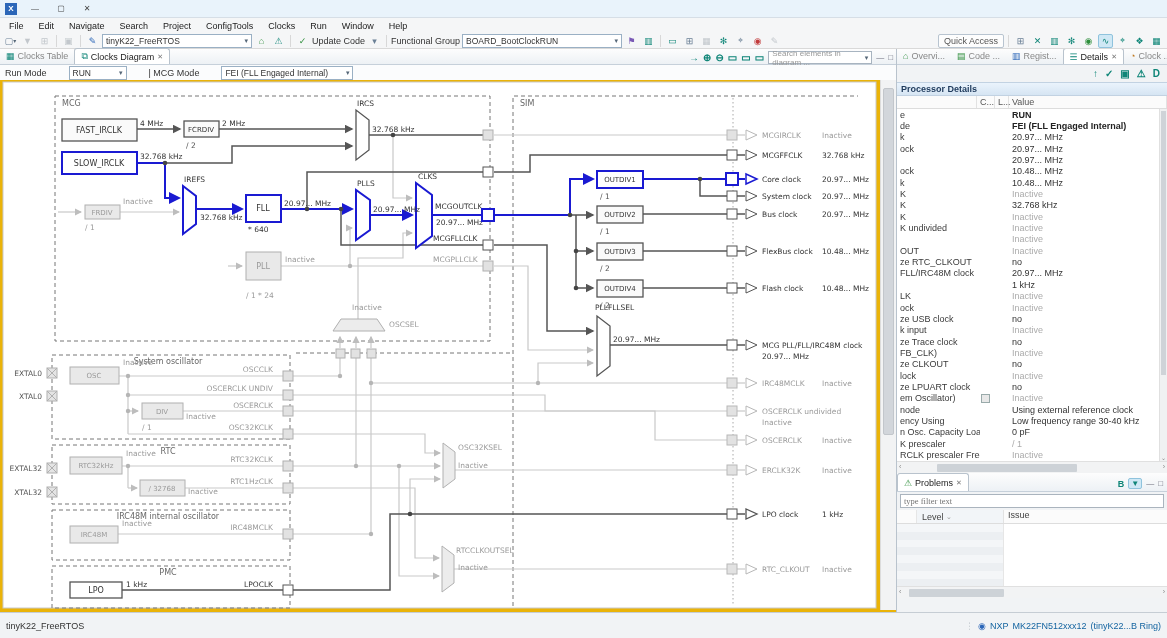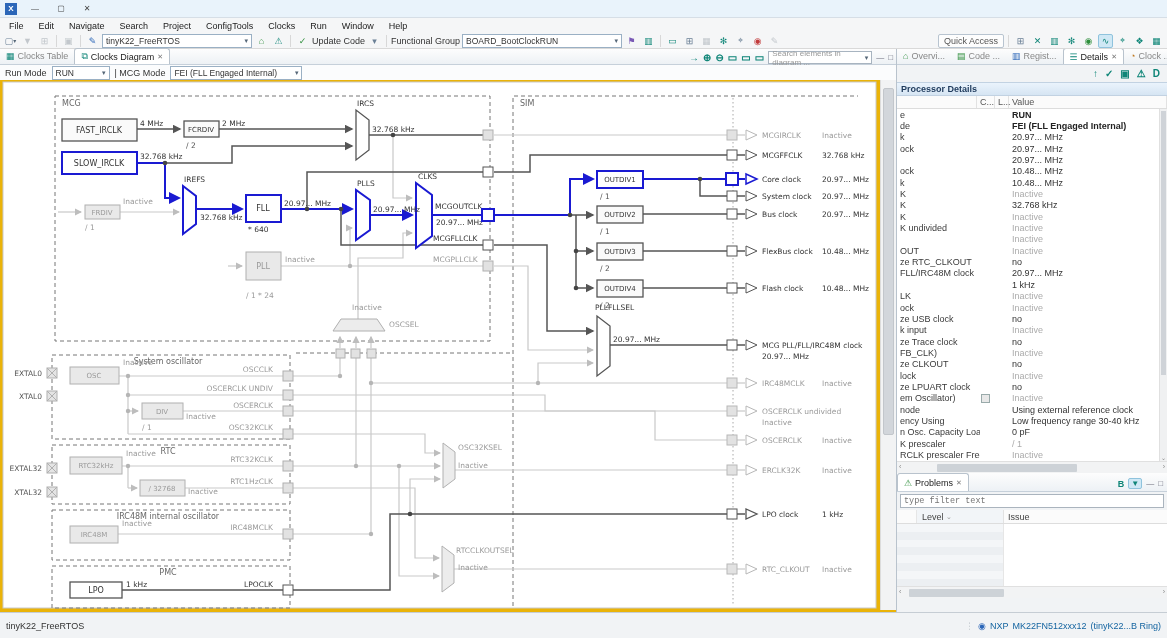--- a/index.html
+++ b/index.html
@@ -25,21 +25,21 @@
 .tabrow{height:16px;background:linear-gradient(#fdfdfd,#edf1f5);border-bottom:1px solid #c6d0da;display:flex;align-items:flex-end}
 .tab{height:16px;display:flex;align-items:center;gap:3px;padding:0 6px;color:#888}
 .tab .ticn{font-size:9px;color:#0e8577}
 .tab.active{background:#fff;border:1px solid #b9c3cd;border-bottom:none;border-radius:3px 3px 0 0;color:#222}
 .tclose{color:#777;font-size:7px}
 .dtools{margin-left:auto;display:flex;align-items:center;gap:4px;padding-right:3px}
 .dticon{color:#0e8577;font-size:10px;font-weight:bold}
 .searchbox{width:104px;height:13px;border:1px solid #a8b4c0;background:#fff;display:flex;align-items:center;gap:2px;padding:0 3px;color:#999;font-size:8px}
 .searchbox .car{margin-left:auto;color:#567;font-size:7px}
 .winmini{color:#667;font-size:8px}
-.moderow{height:17px;display:flex;align-items:center;gap:5px;padding:0 5px;background:#fbfcfd}
+.moderow{height:17px;display:flex;align-items:center;gap:22px;padding:0 5px;background:#fbfcfd}
 .canvas{position:relative;flex:1;background:#eab308}
 .vsb{position:absolute;right:0;top:0;width:16px;height:530px;background:#f2f3f4;border-left:1px solid #dcdcdc}
 .vsb .thumb{position:absolute;left:2px;right:2px;top:8px;height:347px;background:#d2d6db;border:1px solid #c2c6cb;border-radius:2px}
 svg text{font-family:"DejaVu Sans",sans-serif}
 .right{flex:1;display:flex;flex-direction:column;background:#f1f3f5;overflow:hidden}
 .rtabs{height:16px;background:linear-gradient(#fdfdfd,#edf1f5);border-bottom:1px solid #c6d0da;display:flex;align-items:flex-end;white-space:nowrap}
 .picons{height:17px;display:flex;justify-content:flex-end;align-items:center;gap:7px;padding:0 7px;color:#0e8577;font-weight:bold;font-size:10px}
 .pdhead{height:14px;background:linear-gradient(#eaf3fc,#d6e5f3);border-top:1px solid #c2d2e2;border-bottom:1px solid #c2d2e2;font-weight:bold;display:flex;align-items:center;padding:0 4px;color:#1e3a5c}
 .pcolhead{height:13px;display:flex;align-items:center;background:#fbfbfb;border-bottom:1px solid #ddd;color:#555}
 .pcolhead span{border-right:1px solid #e2e2e2;height:100%;display:flex;align-items:center;padding-left:3px}
@@ -56,22 +56,22 @@
 .rvsb .thumb{position:absolute;left:1px;right:1px;top:2px;height:75%;background:#cfd3d8}
 .rvsb .arr{position:absolute;bottom:0;left:0;right:0;text-align:center;font-size:6px;color:#888}
 .hsb{height:12px;background:#f2f3f4;position:relative;border-top:1px solid #e0e0e0}
 .hsb .ht{position:absolute;top:2px;height:8px;background:#cdd2d7;border-radius:1px}
 .hsb .ha{position:absolute;top:1px;font-size:7px;color:#888}
 .ptabrow{height:19px;background:linear-gradient(#fdfdfd,#edf1f5);border-bottom:1px solid #c6d0da;display:flex;align-items:flex-end}
 .ptb{margin-left:auto;display:flex;align-items:center;gap:4px;padding:0 4px 2px 0}
 .bicon{color:#0e8577;font-weight:bold;font-size:9px}
 .funnel{color:#0e8577;background:#cfe8f5;border:1px solid #8fc3dd;border-radius:2px;padding:0 2px;font-size:8px}
 .pfilter{padding:2px 3px;background:#f1f3f5}
-.pfilter input{width:100%;height:14px;border:1px solid #aab4be;font-size:8.5px;padding:0 3px;color:#555;font-family:Liberation Mono, monospace}
-.phead{height:14px;display:flex;align-items:center;background:#fbfbfb;border-bottom:1px solid #ddd;color:#444}
+.pfilter input{width:100%;height:14px;border:1px solid #aab4be;font-size:8.5px;padding:0 3px;color:#555;font-family:Liberation Serif, serif}
+.phead{height:14px;display:flex;background:#fbfbfb;border-bottom:1px solid #ddd;color:#444}
 .phead .g1{width:20px;height:100%;border-right:1px solid #e6e6e6}
 .phead .lv{width:87px;height:100%;display:flex;align-items:center;padding-left:5px;border-right:1px solid #e2e2e2;background:#f2f5f8}
 .phead .is{flex:1;padding-left:4px}
 .pbody{height:62px;background:#fff;position:relative}
 .pstripes{position:absolute;left:0;top:0;width:107px;height:100%;background:repeating-linear-gradient(to bottom,#f4f6f8 0 7.8px,#eceff2 7.8px 15.6px);border-right:1px solid #e6e6e6}
 .statusbar{height:26px;background:#f1f3f5;border-top:1px solid #c6cdd4;display:flex;align-items:center;padding:0 6px}
 .statusright{margin-left:auto;display:flex;align-items:center;gap:4px}
 .slink{color:#1464a0;}
 .powico{color:#2b66b8;font-size:9px}
 .ssep{color:#c0c6cc}

